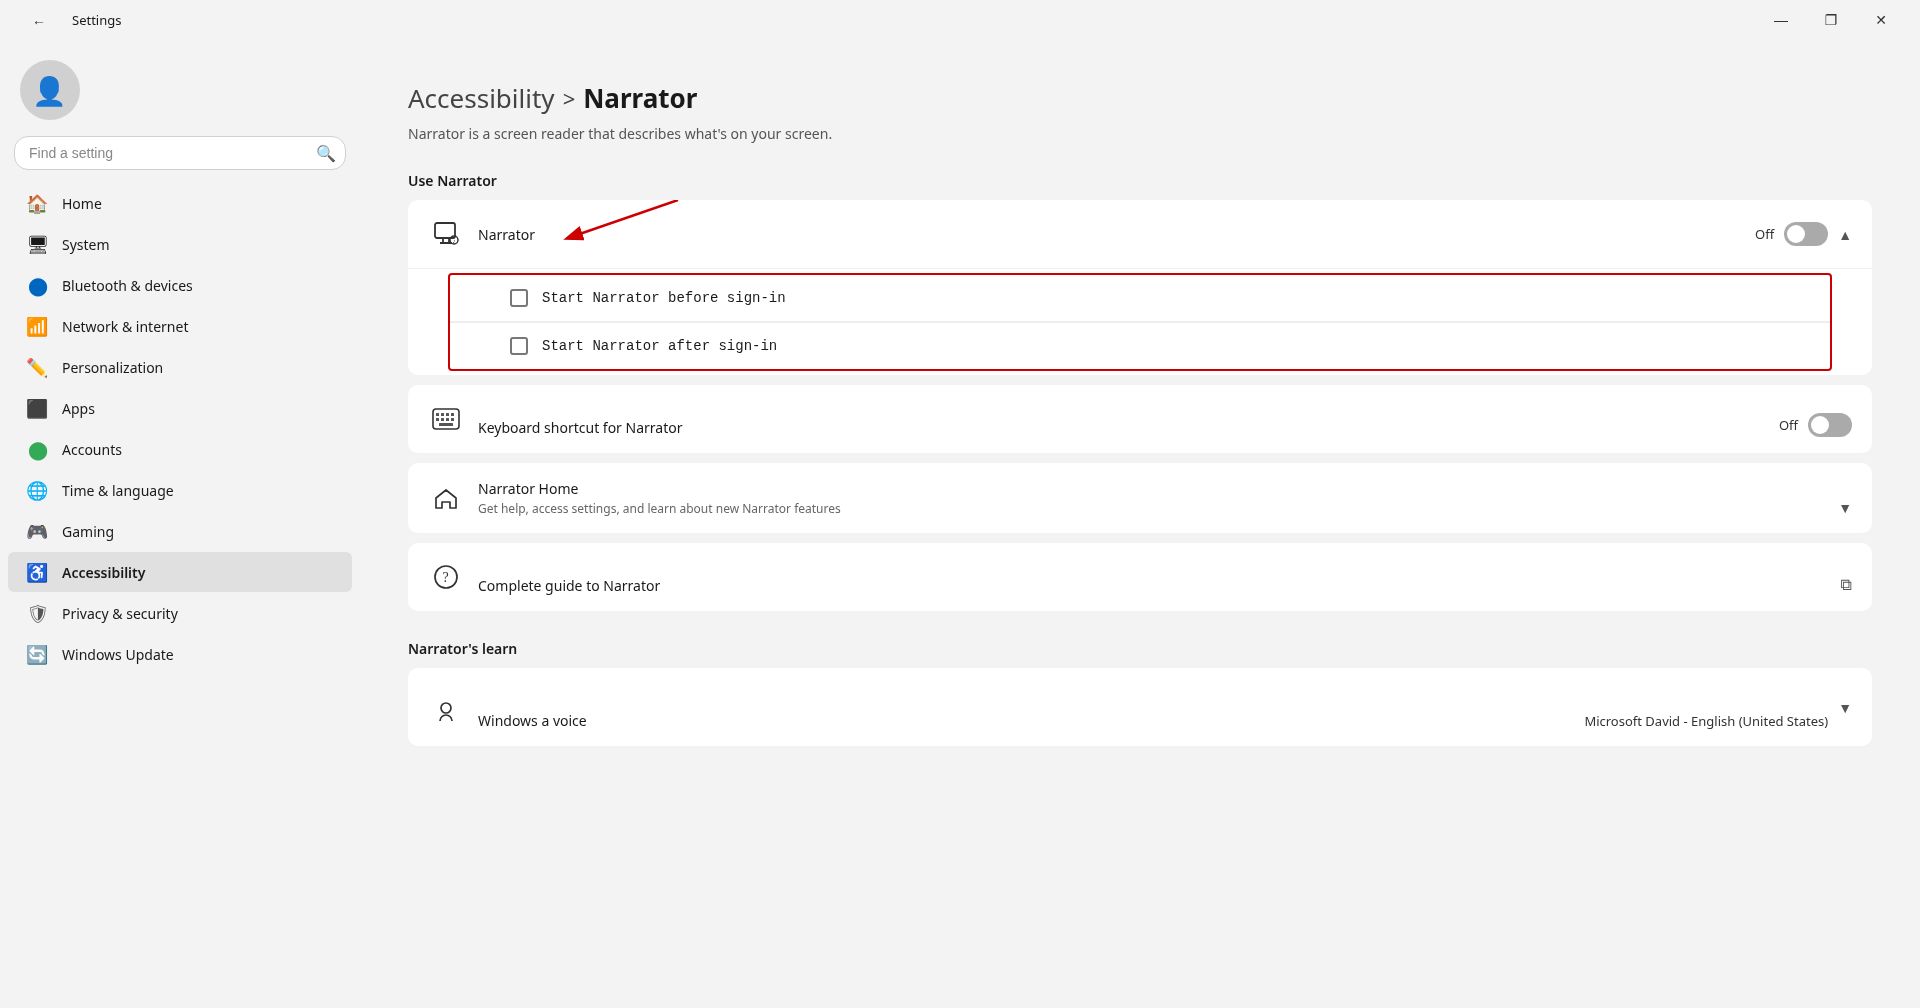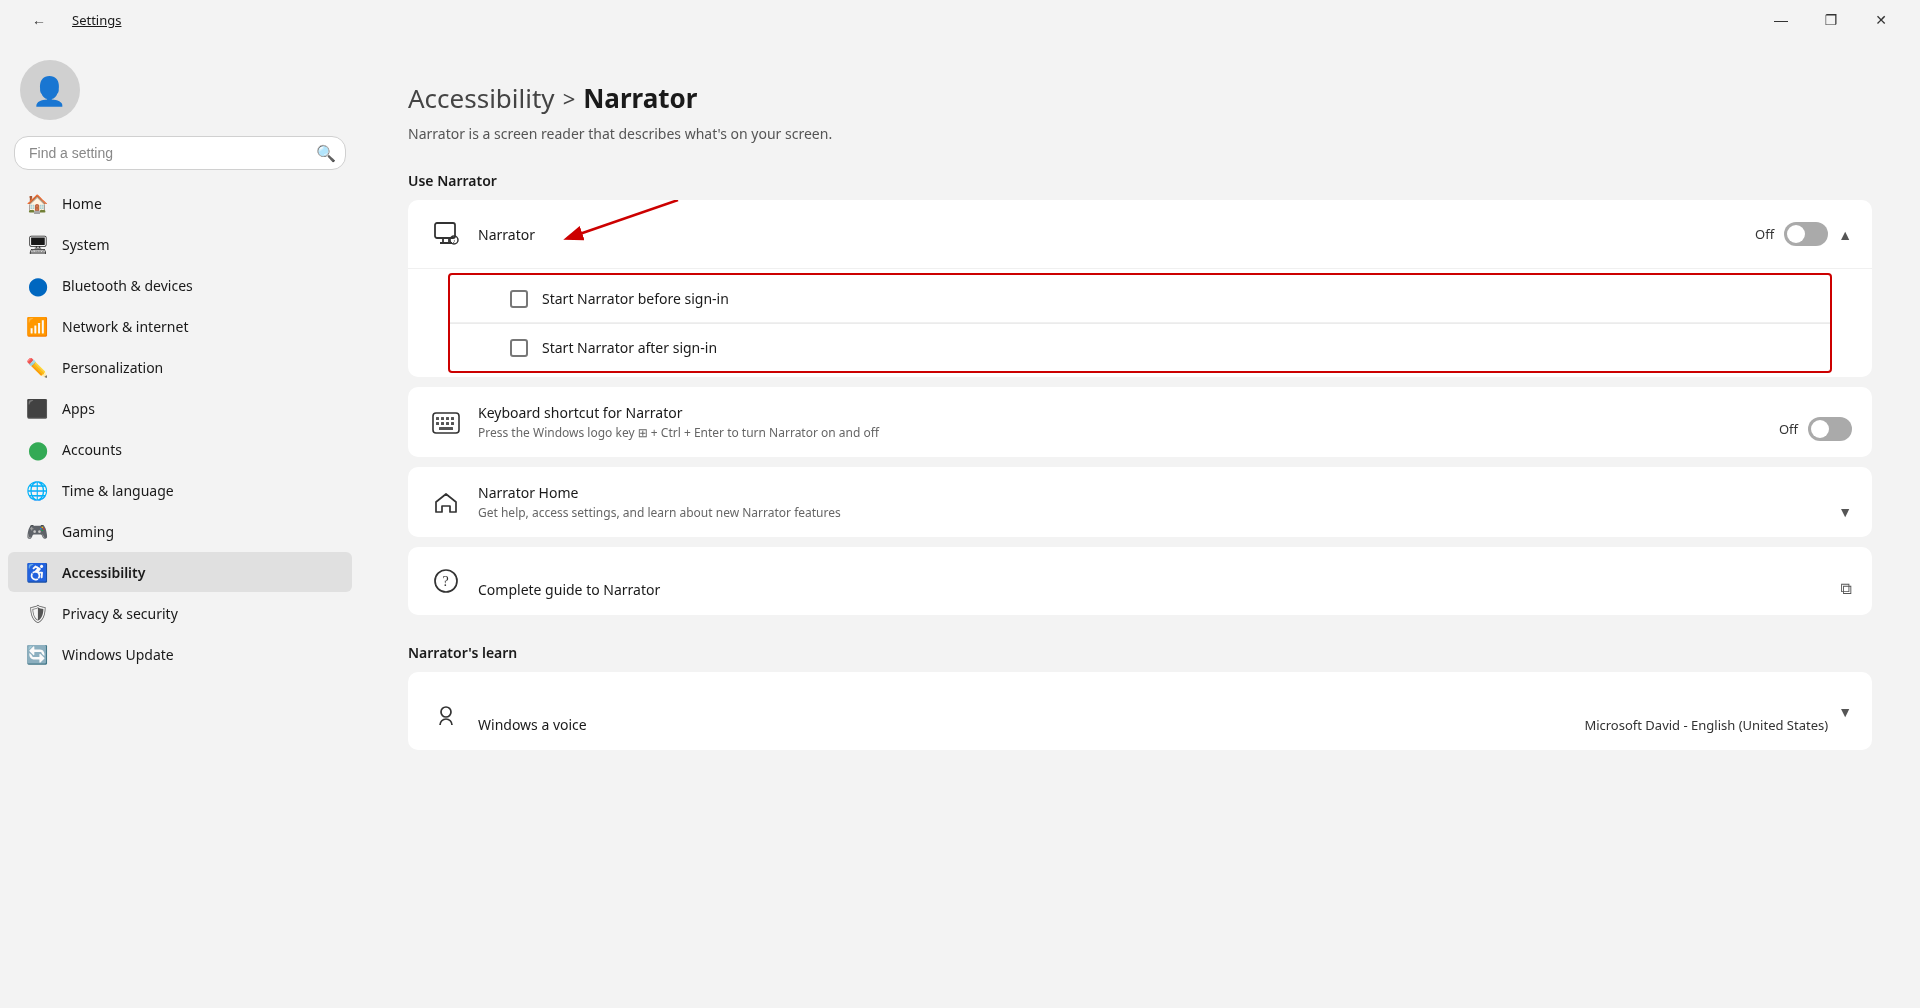--- a/index.html
+++ b/index.html
@@ -24,21 +24,20 @@
       flex-shrink: 0;
     }
     .title-bar-left {
       display: flex;
       align-items: center;
       gap: 10px;
     }
     .title-bar-title {
       font-size: 13px;
       color: #1a1a1a;
-      text-decoration: underline;
     }
     .title-bar-controls {
       display: flex;
       gap: 4px;
     }
     .title-btn {
       width: 46px;
       height: 32px;
       border: none;
       background: transparent;
@@ -315,20 +314,21 @@
       left: 100px;
       pointer-events: none;
       z-index: 10;
     }
 
     
     .red-box-highlight {
       border: 2px solid #cc0000;
       border-radius: 4px;
       margin: 4px 40px;
+      font-family: Liberation Mono, monospace;
     }
 
     
     .voice-section {
       margin-top: 28px;
     }
 
     
     .external-icon {
       font-size: 16px;
@@ -492,21 +492,20 @@
             <rect x="19" y="5" width="3" height="3" rx="0.5" fill="#555"></rect>
             <rect x="4" y="10" width="3" height="3" rx="0.5" fill="#555"></rect>
             <rect x="9" y="10" width="3" height="3" rx="0.5" fill="#555"></rect>
             <rect x="14" y="10" width="3" height="3" rx="0.5" fill="#555"></rect>
             <rect x="19" y="10" width="3" height="3" rx="0.5" fill="#555"></rect>
             <rect x="7" y="15" width="14" height="3" rx="0.5" fill="#555"></rect>
           </svg>
         </div>
         <div class="row-content">
           <div class="row-title">Keyboard shortcut for Narrator</div>
-          <div class="row-subtitle">Press the Windows logo key ⊞ + Ctrl + Enter to turn Narrator on and off</div>
         </div>
         <div class="row-right">
           <span class="toggle-label">Off</span>
           <div class="toggle"></div>
         </div>
       </div>
     </div>
 
     <div class="card">
       <div class="card-row">

